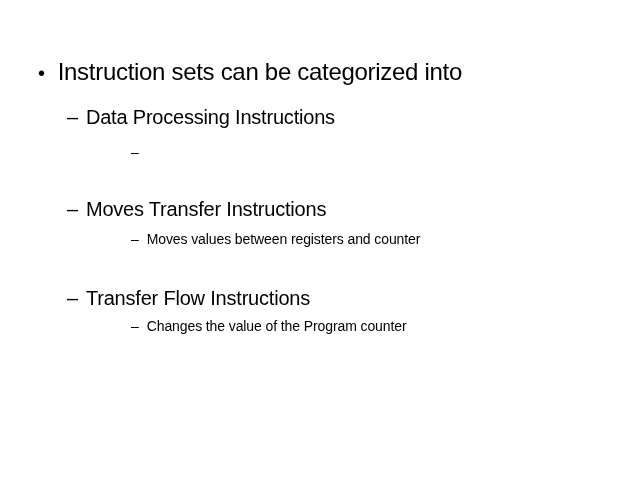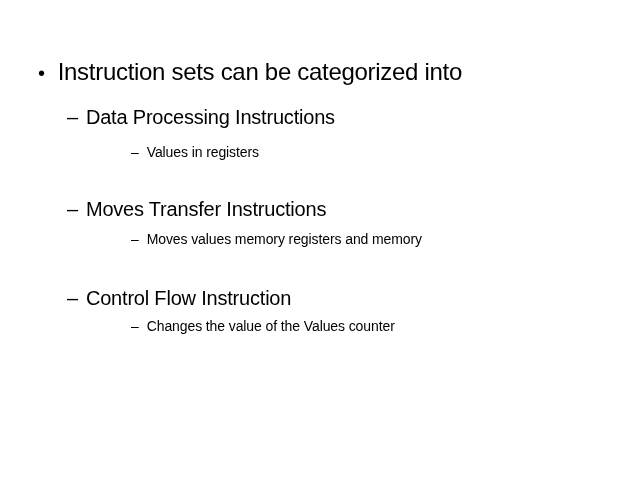--- a/index.html
+++ b/index.html
@@ -65,34 +65,33 @@
     <span class="glyph">•</span>
     <span>Instruction sets can be categorized into</span>
   </div>
 
   <div class="line lvl2 pos-h1">
     <span class="glyph">–</span>
     <span>Data Processing Instructions</span>
   </div>
   <div class="line lvl3 pos-d1">
     <span class="glyph">–</span>
-    <span>Values in registers</span>
   </div>
 
   <div class="line lvl2 pos-h2">
     <span class="glyph">–</span>
     <span>Moves Transfer Instructions</span>
   </div>
   <div class="line lvl3 pos-d2">
     <span class="glyph">–</span>
-    <span>Moves values memory registers and memory</span>
+    <span>Moves values between registers and counter</span>
   </div>
 
   <div class="line lvl2 pos-h3">
     <span class="glyph">–</span>
-    <span>Control Flow Instruction</span>
+    <span>Transfer Flow Instructions</span>
   </div>
   <div class="line lvl3 pos-d3">
     <span class="glyph">–</span>
-    <span>Changes the value of the Values counter</span>
+    <span>Changes the value of the Program counter</span>
   </div>
 
 </div>
 
 </body></html>

